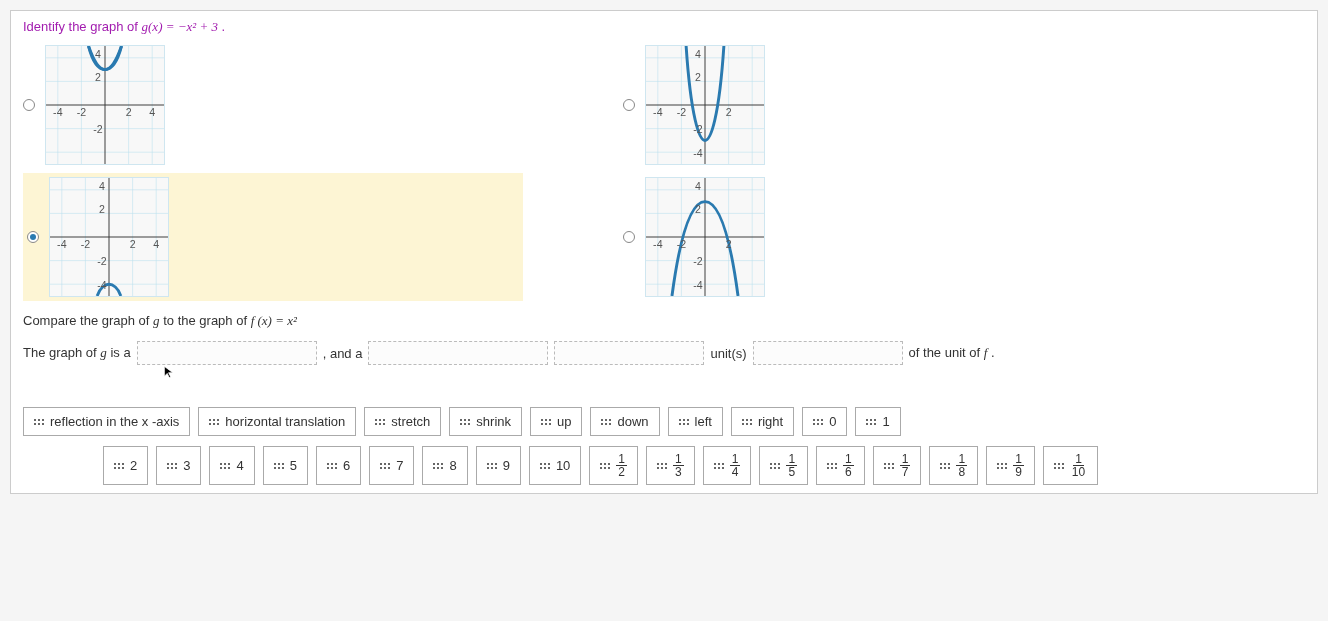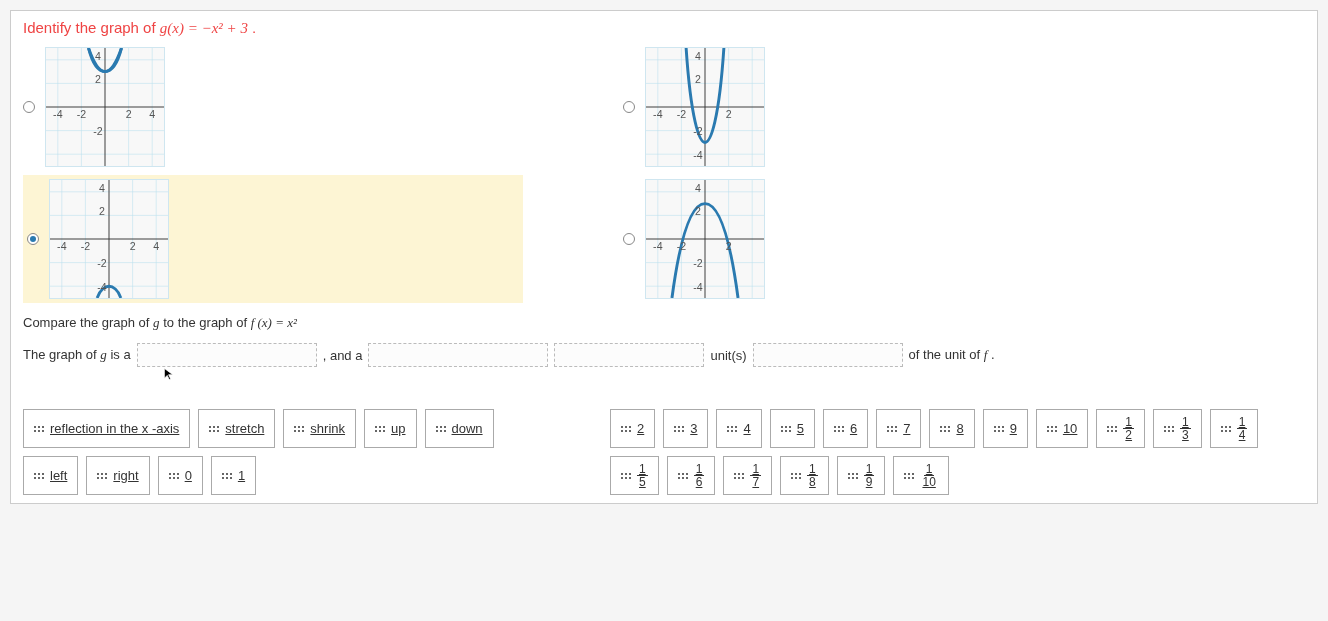--- a/index.html
+++ b/index.html
@@ -9,23 +9,23 @@
     padding: 10px;
     font-size: 13px;
     color: #333;
   }
   .container {
     background: #fff;
     border: 1px solid #ccc;
     padding: 8px 12px;
   }
   .question-title {
-    font-size: 15px;
+    font-size: 13px;
     margin-bottom: 10px;
-    color: #ef4444;
+    color: #a21caf;
   }
   .options-grid {
     display: grid;
     grid-template-columns: 500px 500px;
     grid-template-rows: auto auto;
     gap: 8px 100px;
     margin-bottom: 12px;
   }
   .option {
     display: flex;
@@ -80,21 +80,21 @@
   .drop-zone {
     display: inline-block;
     min-width: 180px;
     height: 24px;
     border: 1px dashed #bbb;
     background: #fcfcfc;
     vertical-align: middle;
   }
   .drop-zone.small { min-width: 150px; }
 
-  .tile-rows { display:flex; flex-direction:row; gap:10px;text-decoration:underline; }
+  .tile-rows { display:flex; flex-direction:column; gap:10px; }
   .tile-row {
     display: flex;
     gap: 8px;
     flex-wrap: wrap;
   }
   .tile-row.indented { padding-left: 80px; }
   .tile {
     border: 1px solid #aaa;
     background: #fff;
     padding: 6px 10px;
@@ -305,20 +305,24 @@
   </div>
 
   <div class="tile-rows">
     <div class="tile-row" id="row1">
         <div class="tile">
           <span class="grip"></span>
           <span>reflection in the x -axis</span>
         </div>
         <div class="tile">
           <span class="grip"></span>
+          <span>horizontal translation</span>
+        </div>
+        <div class="tile">
+          <span class="grip"></span>
           <span>stretch</span>
         </div>
         <div class="tile">
           <span class="grip"></span>
           <span>shrink</span>
         </div>
         <div class="tile">
           <span class="grip"></span>
           <span>up</span>
         </div>

